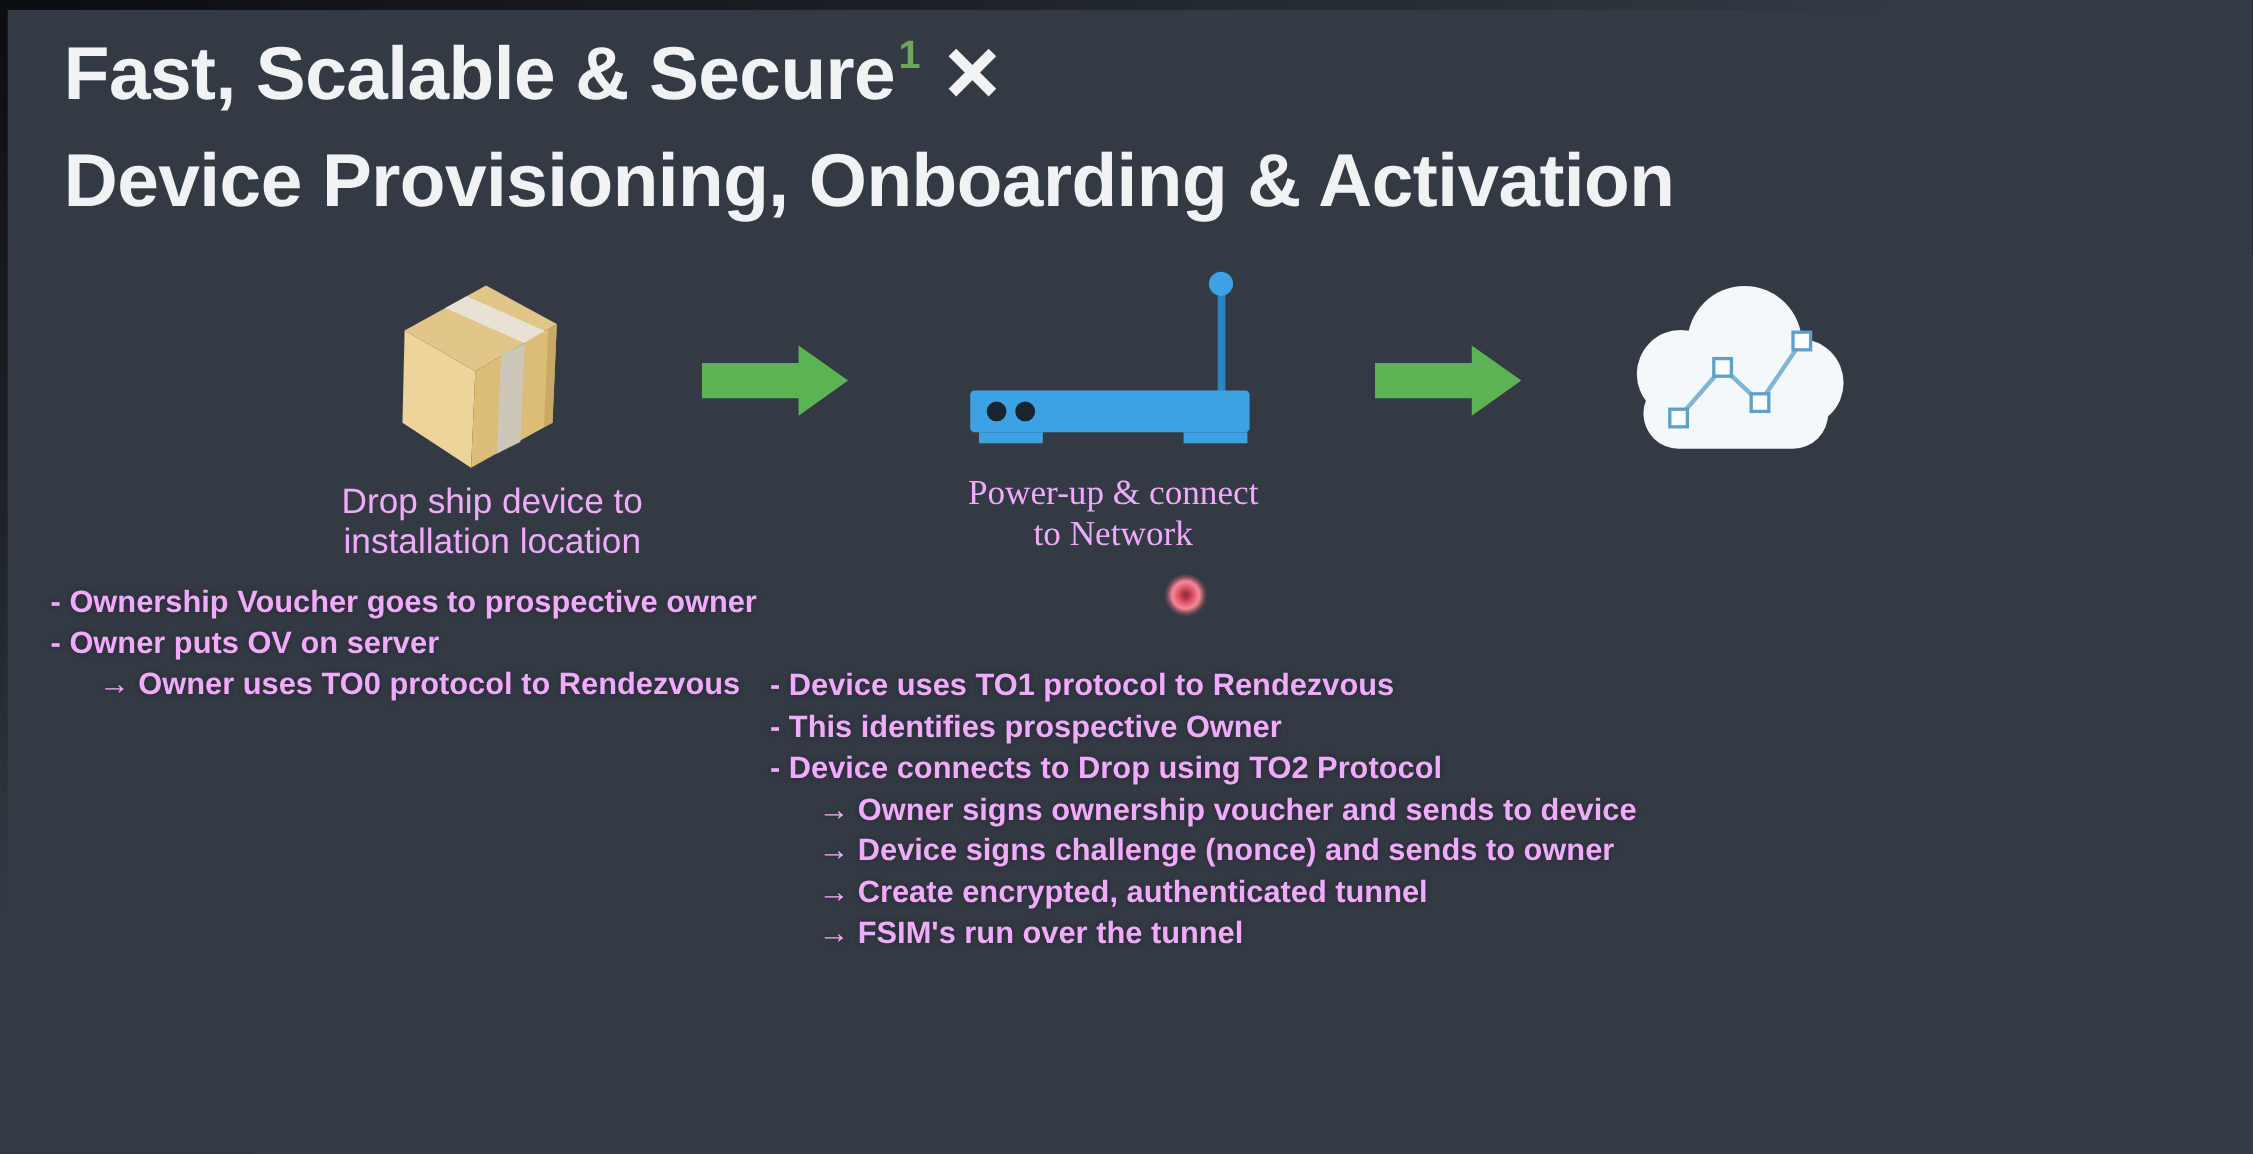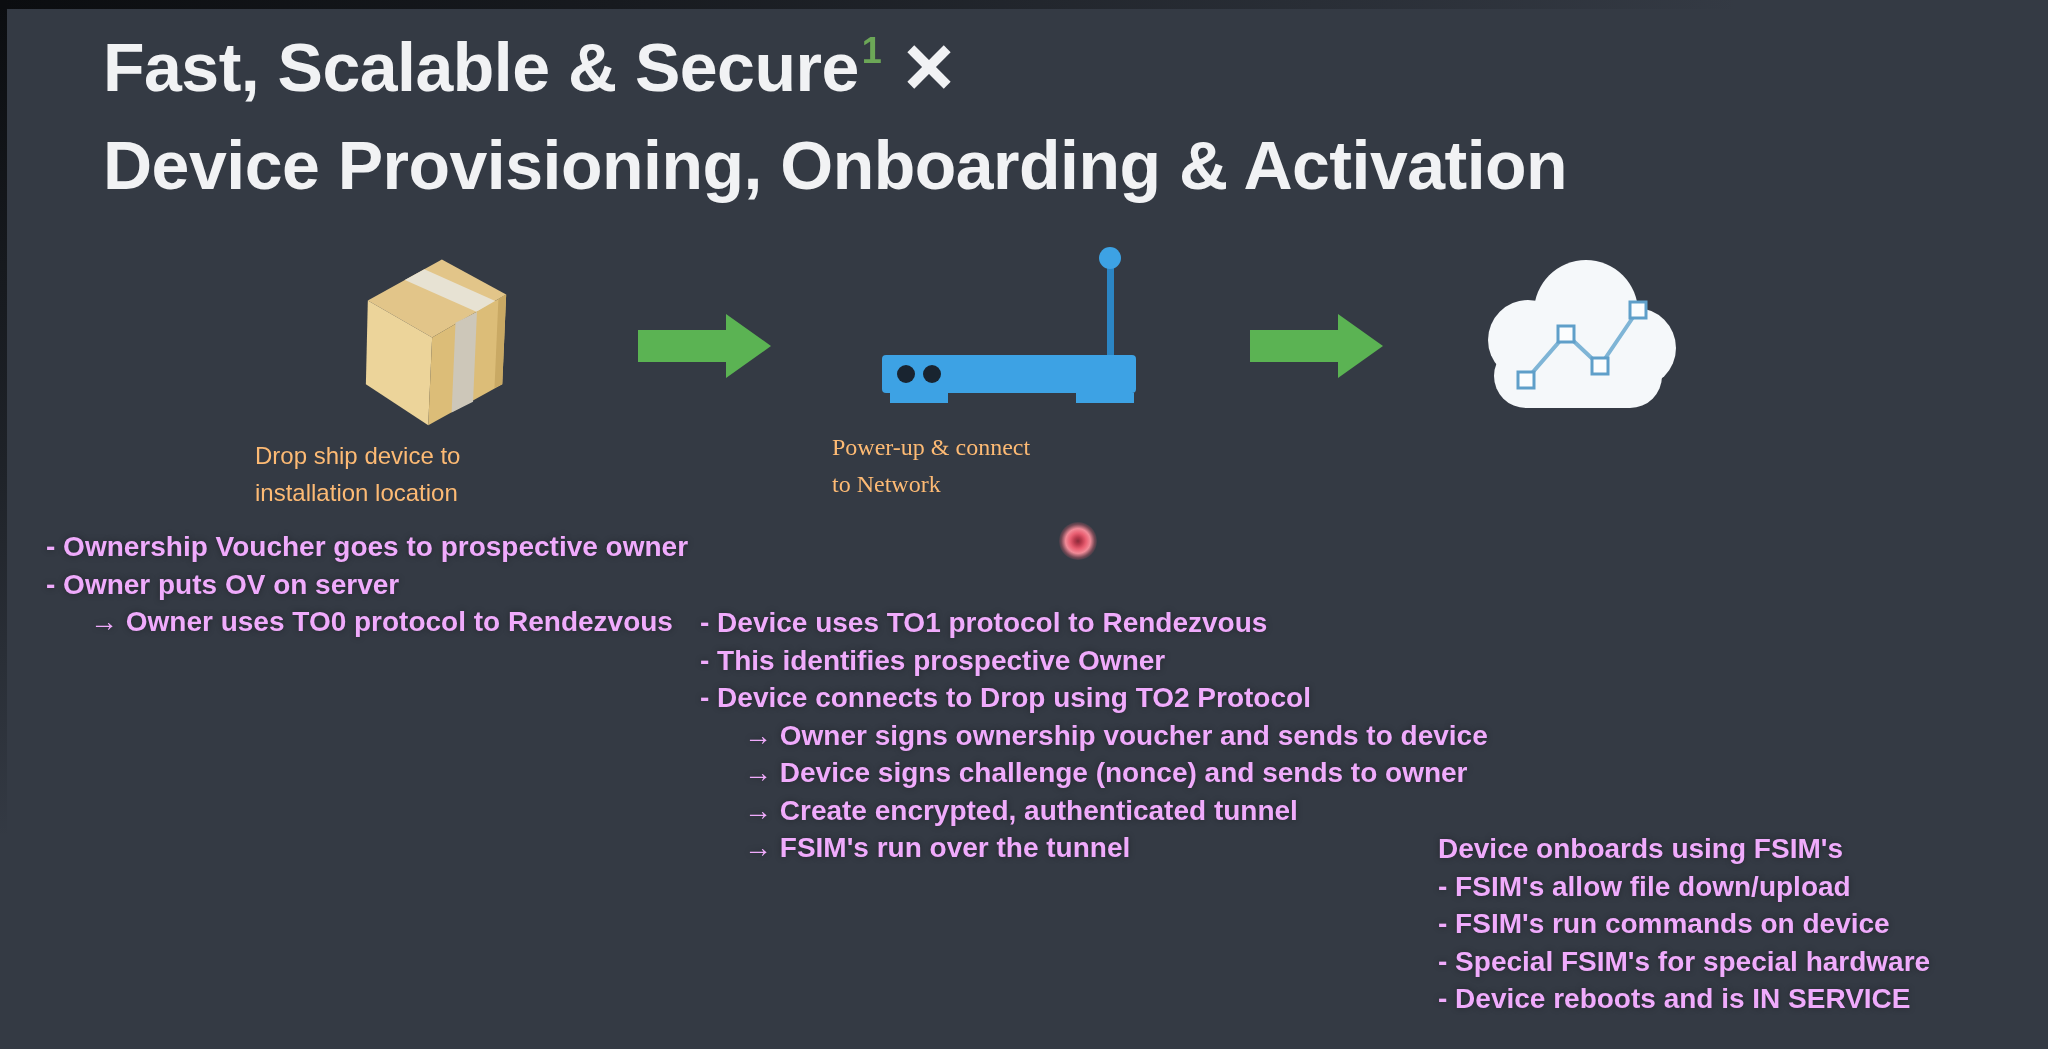--- a/index.html
+++ b/index.html
@@ -19,40 +19,40 @@
   }
   .edge-left {
     position: absolute; left: 0; top: 0; width: 7px; height: 100%;
     background: linear-gradient(to bottom, #0b0d10, rgba(13,15,18,0.55) 45%, rgba(13,15,18,0) 80%);
   }
 
   
   .title {
     position: absolute; left: 58px; top: 24px;
     font-size: 68px; font-weight: 700; letter-spacing: -0.5px;
-    color: #f1f2f4; line-height: 86px; white-space: nowrap; margin-left: 45px;
+    color: #f1f2f4; line-height: 86px; white-space: nowrap;
   }
   .title sup {
     font-size: 36px; color: #6ca757; font-weight: 700;
     vertical-align: baseline; position: relative; top: -28px; margin-left: 3px;
   }
   .x-icon { display: inline-block; width: 52px; height: 52px; margin-left: 22px; vertical-align: -2px; }
 
   
   .icon-abs { position: absolute; }
   .box-icon    { left: 352px; top: 240px; width: 170px; height: 190px; }
   .router-icon { left: 878px; top: 243px; width: 262px; height: 164px; }
   .cloud-icon  { left: 1466px; top: 248px; width: 220px; height: 180px; }
   .arrow-1     { left: 638px;  top: 313px; width: 134px; height: 66px; }
   .arrow-2     { left: 1250px; top: 313px; width: 134px; height: 66px; }
 
   
   .caption {
-    position: absolute; text-align: left;
-    font-size: 24px; font-weight: 400; color: #fdba74; line-height: 37px;
+    position: absolute; text-align: center;
+    font-size: 32px; font-weight: 400; color: #f0abfc; line-height: 37px;
   }
   .caption-1 { left: 255px;  top: 437px; width: 385px; }
   .caption-2 { left: 832px;  top: 429px; width: 360px; font-family: Liberation Serif, serif; }
   .caption-3 { left: 1385px; top: 437px; width: 410px; }
 
   
   .notes {
     position: absolute; font-size: 28px; font-weight: 700;
     color: #f0abfc; line-height: 37.5px; white-space: nowrap;
     text-shadow: 0 0 6px rgba(0,0,0,0.35);
@@ -160,21 +160,14 @@
   <div class="notes notes-middle">
     <div class="note-line">- Device uses TO1 protocol to Rendezvous</div>
     <div class="note-line">- This identifies prospective Owner</div>
     <div class="note-line">- Device connects to Drop using TO2 Protocol</div>
     <div class="note-line indent">→ Owner signs ownership voucher and sends to device</div>
     <div class="note-line indent">→ Device signs challenge (nonce) and sends to owner</div>
     <div class="note-line indent">→ Create encrypted, authenticated tunnel</div>
     <div class="note-line indent">→ FSIM's run over the tunnel</div>
   </div>
 
-  <div class="notes notes-right">
-    <div class="note-line">Device onboards using FSIM's</div>
-    <div class="note-line">- FSIM's allow file down/upload</div>
-    <div class="note-line">- FSIM's run commands on device</div>
-    <div class="note-line">- Special FSIM's for special hardware</div>
-    <div class="note-line">- Device reboots and is IN SERVICE</div>
-  </div>
 
 </div>
 
 </body></html>

